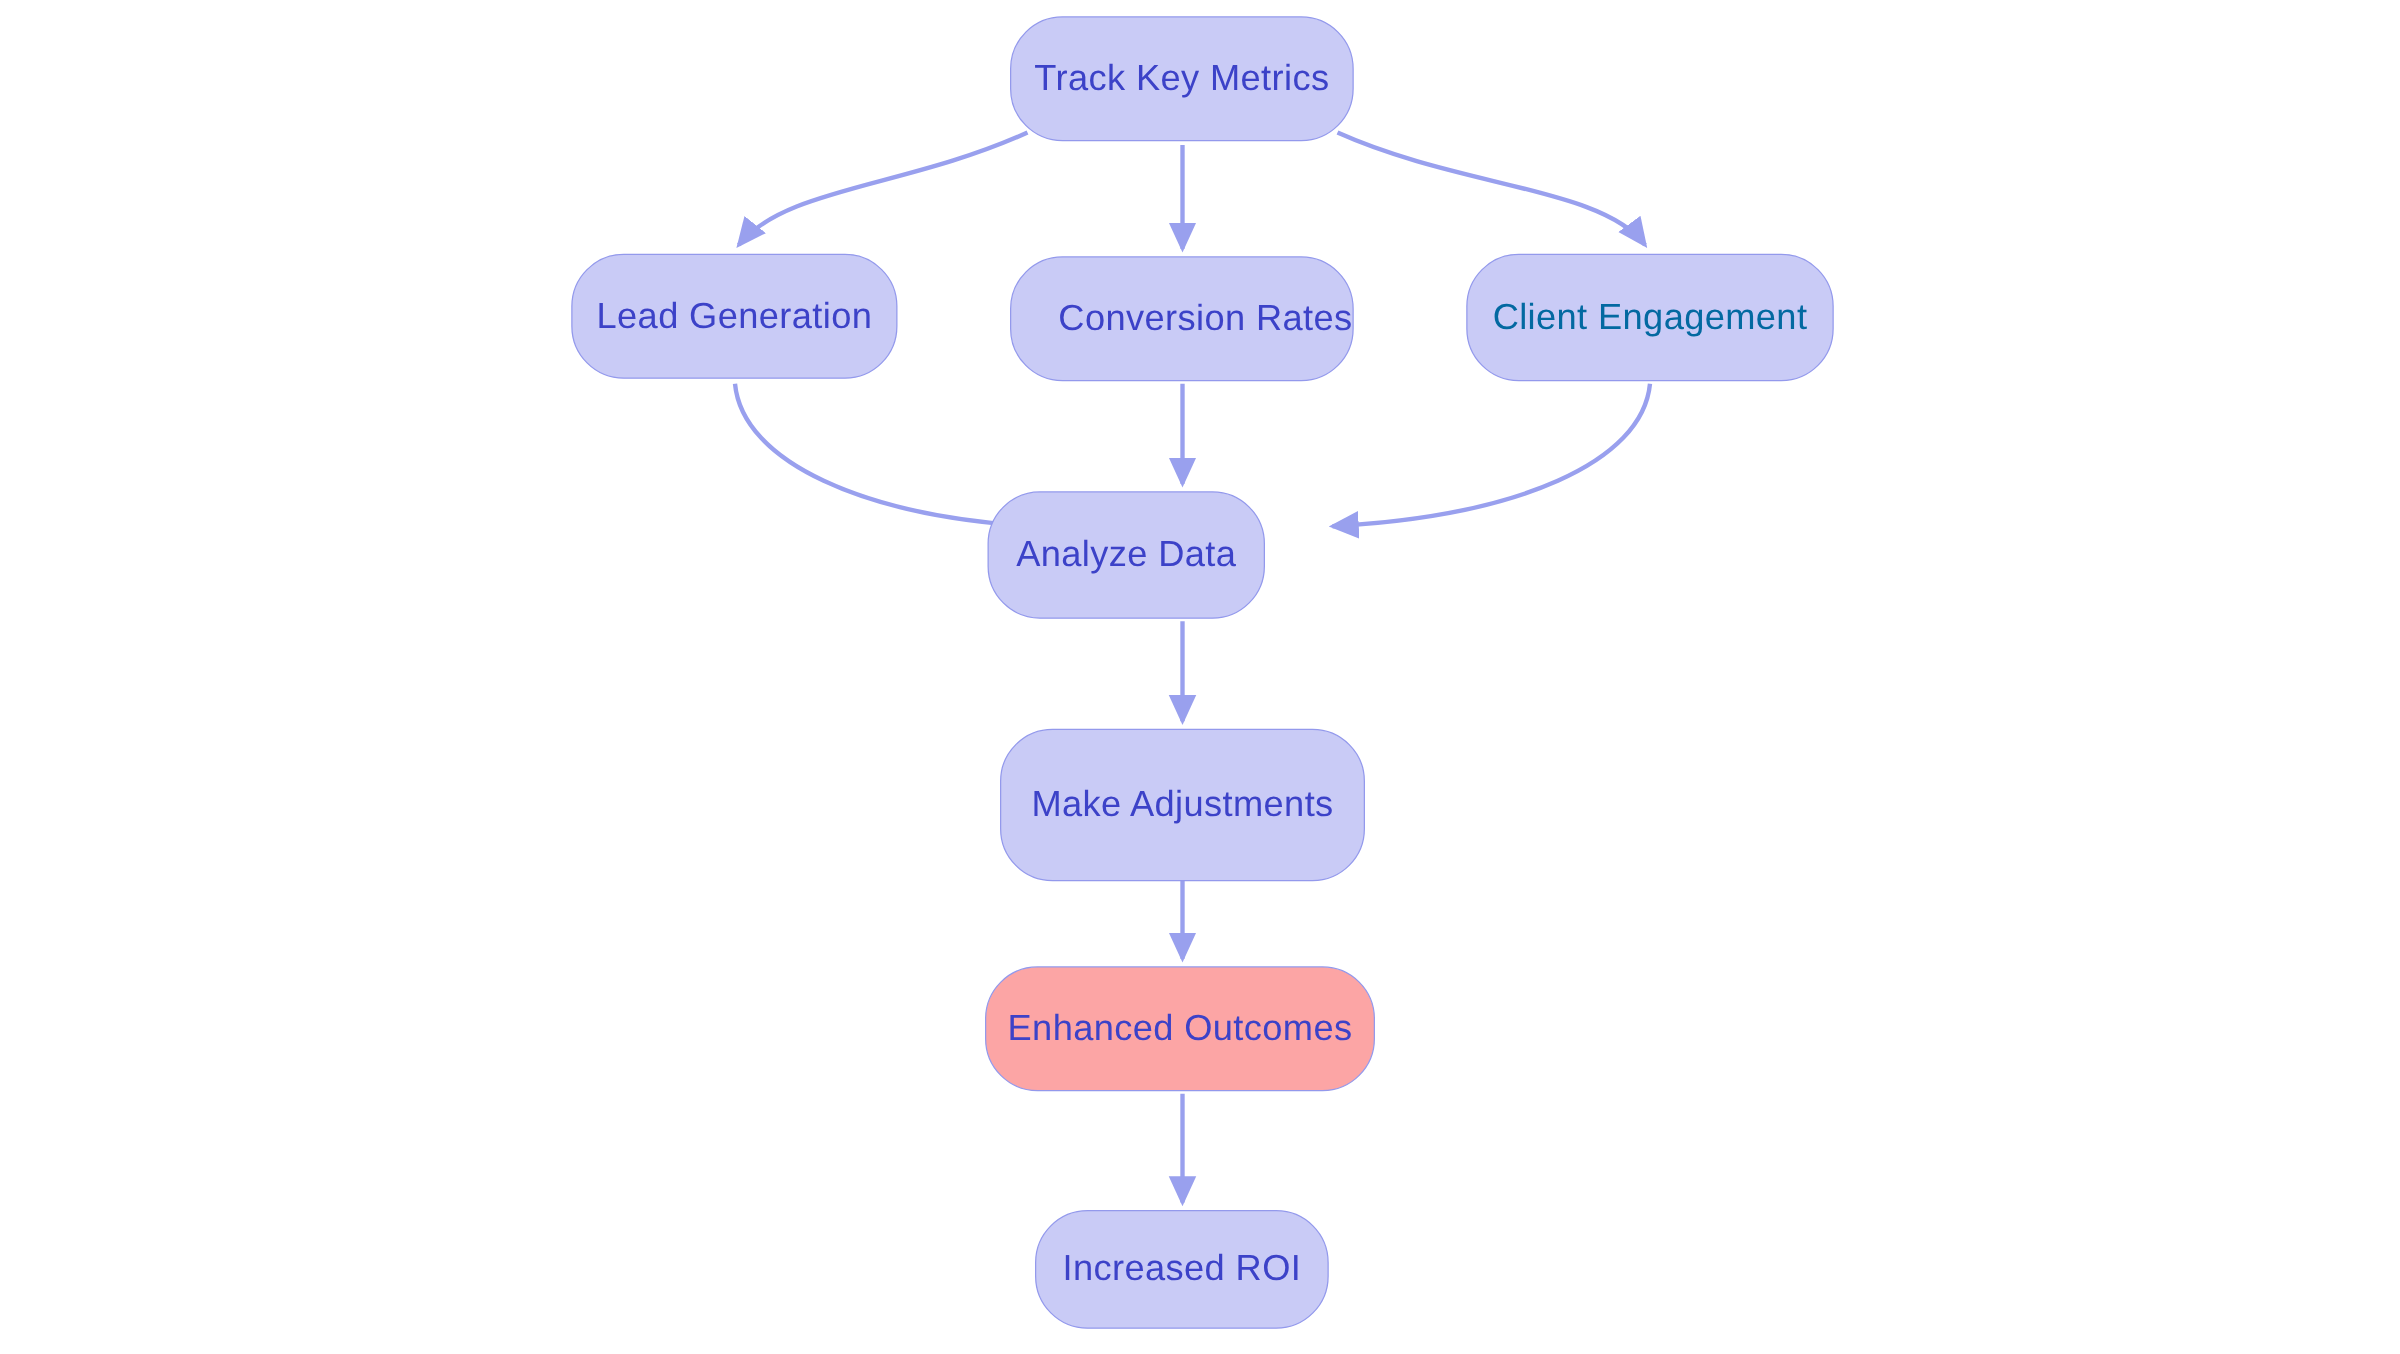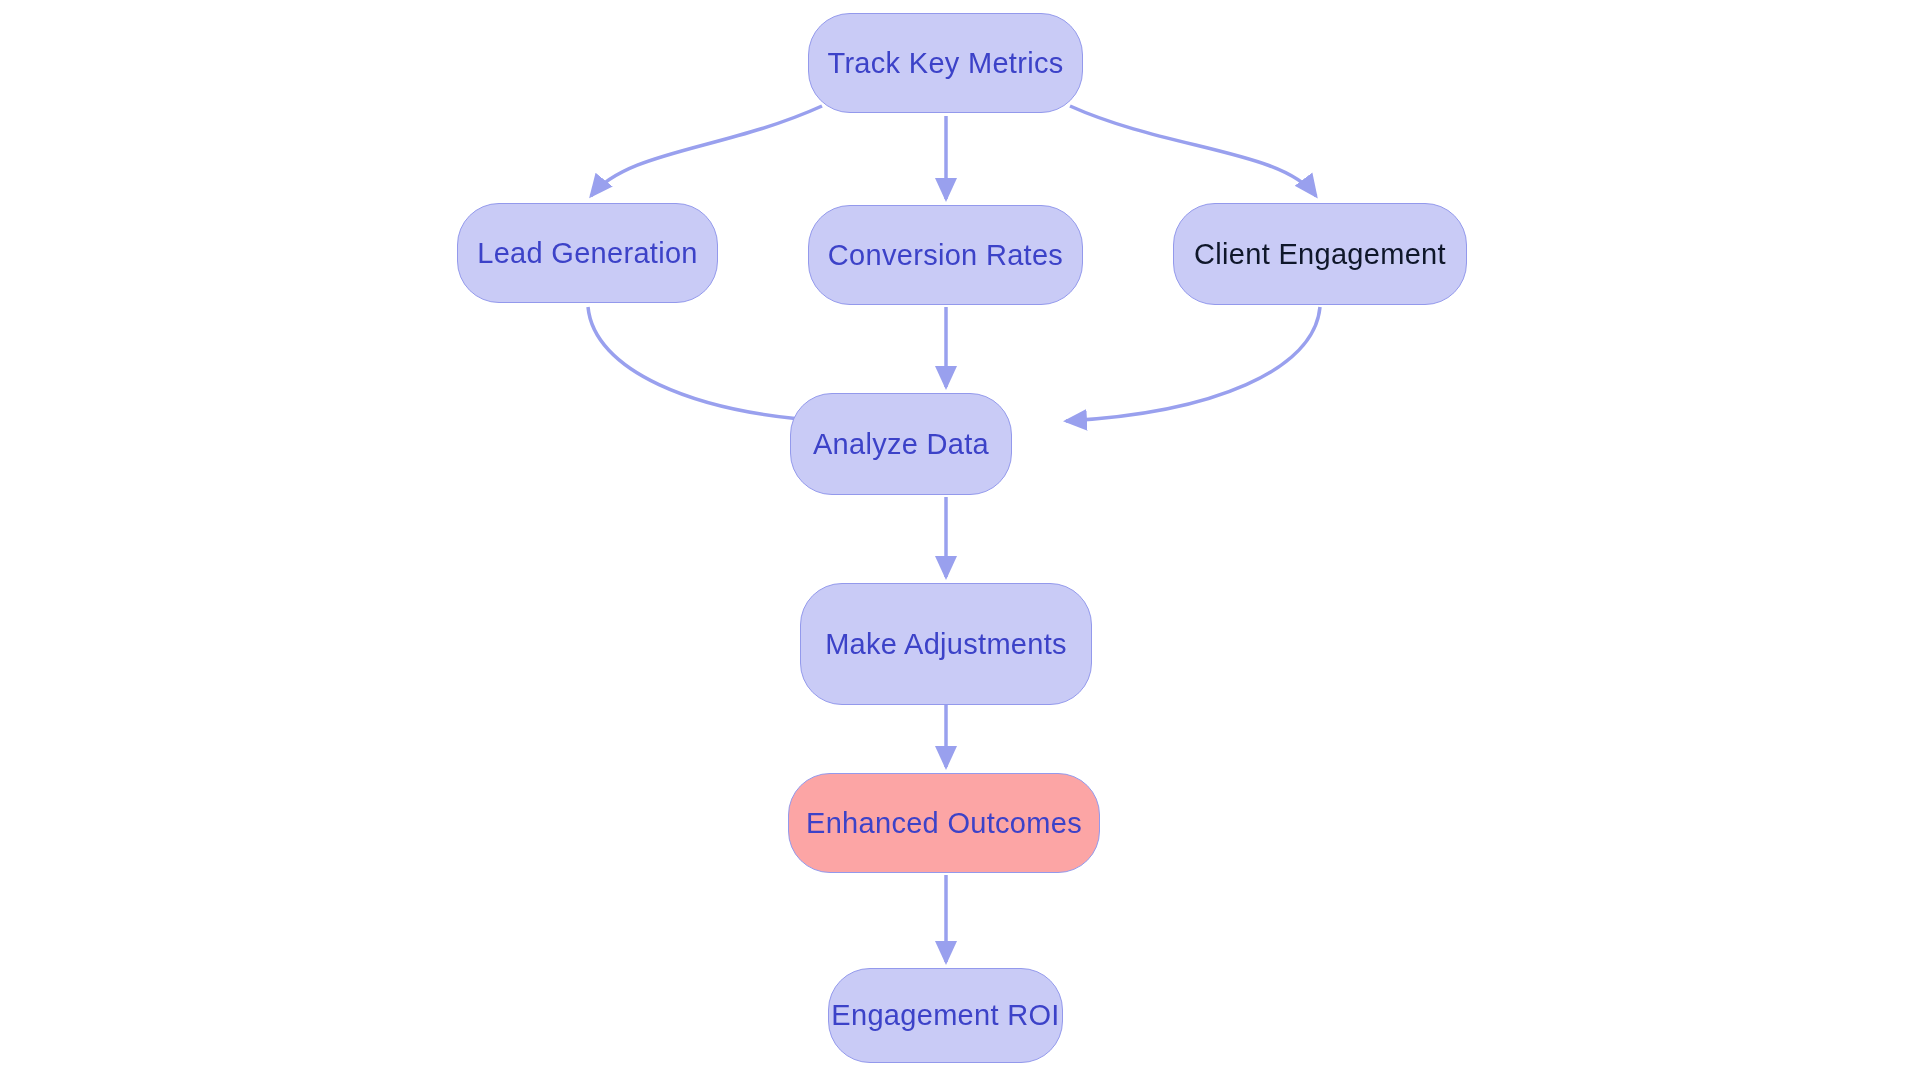--- a/index.html
+++ b/index.html
@@ -45,32 +45,32 @@
       <path d="M 946 687 L 946 767" fill="none" stroke="#99a0ee" stroke-width="3.5" marker-end="url(#arrowhead)"></path>
       <path d="M 946 875 L 946 962" fill="none" stroke="#99a0ee" stroke-width="3.5" marker-end="url(#arrowhead)"></path>
     </svg>
   <div id="nodes-layer">
       <div class="node" style="left: 808px; top: 13px; width: 275px; height: 100px; background: rgb(201, 203, 246); border-color: rgb(147, 153, 236); color: rgb(60, 66, 200);">
         <span>Track Key Metrics</span>
       </div>
       <div class="node" style="left: 457px; top: 203px; width: 261px; height: 100px; background: rgb(201, 203, 246); border-color: rgb(147, 153, 236); color: rgb(60, 66, 200);">
         <span>Lead Generation</span>
       </div>
-      <div class="node" style="left: 808px; top: 205px; width: 275px; height: 100px; background: rgb(201, 203, 246); border-color: rgb(147, 153, 236); color: rgb(60, 66, 200);">
+      <div class="node" style="left: 808px; top: 205px; width: 275px; height: 100px; background: rgb(201, 203, 246); border-color: rgb(147, 153, 236); color: rgb(60, 66, 200); justify-content: flex-end;">
         <span>Conversion Rates</span>
       </div>
-      <div class="node" style="left: 1173px; top: 203px; width: 294px; height: 102px; background: rgb(201, 203, 246); border-color: rgb(147, 153, 236); color: #0f172a;">
+      <div class="node" style="left: 1173px; top: 203px; width: 294px; height: 102px; background: rgb(201, 203, 246); border-color: rgb(147, 153, 236); color: #0369a1;">
         <span>Client Engagement</span>
       </div>
       <div class="node" style="left: 790px; top: 393px; width: 222px; height: 102px; background: rgb(201, 203, 246); border-color: rgb(147, 153, 236); color: rgb(60, 66, 200);">
         <span>Analyze Data</span>
       </div>
       <div class="node" style="left: 800px; top: 583px; width: 292px; height: 122px; background: rgb(201, 203, 246); border-color: rgb(147, 153, 236); color: rgb(60, 66, 200);">
         <span>Make Adjustments</span>
       </div>
       <div class="node" style="left: 788px; top: 773px; width: 312px; height: 100px; background: #fca5a5; border-color: rgb(147, 153, 236); color: rgb(60, 66, 200);">
         <span>Enhanced Outcomes</span>
       </div>
       <div class="node" style="left: 828px; top: 968px; width: 235px; height: 95px; background: rgb(201, 203, 246); border-color: rgb(147, 153, 236); color: rgb(60, 66, 200);">
-        <span>Engagement ROI</span>
+        <span>Increased ROI</span>
       </div>
     </div>
 </div>
 
 </body></html>

